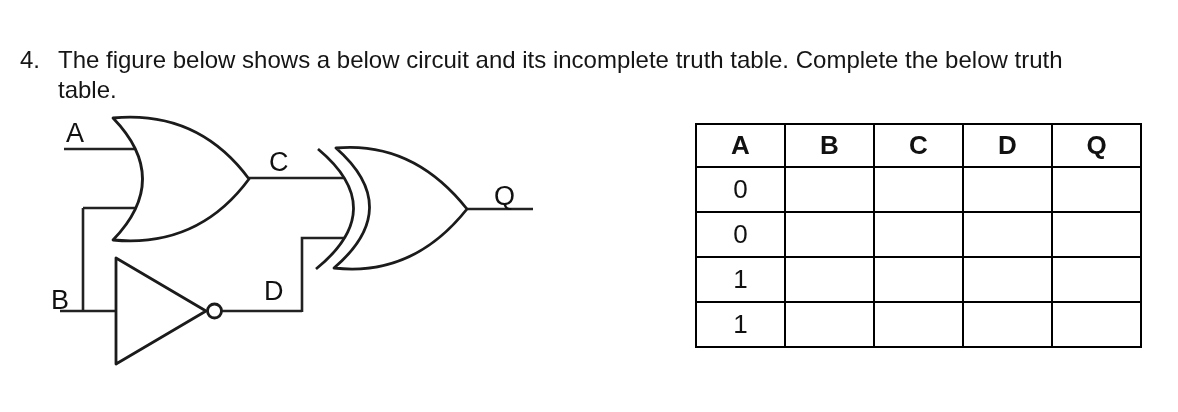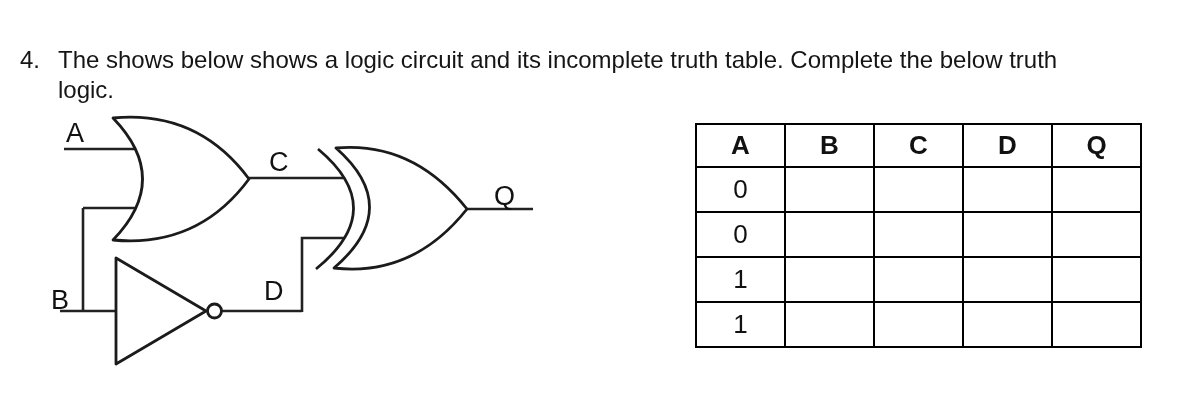--- a/index.html
+++ b/index.html
@@ -28,22 +28,22 @@
   .truth-table th{font-weight:bold;}
 </style>
 </head>
 <body>
 
 <div class="page">
 
   <div class="question">
     <span class="qnum">4.</span>
     <span class="qtext">
-      <span>The shows below shows a logic circuit and its incomplete truth table. Complete the below truth</span><br>
-      <span>logic.</span>
+      <span>The figure below shows a below circuit and its incomplete truth table. Complete the below truth</span><br>
+      <span>table.</span>
     </span>
   </div>
 
   <svg class="circuit" width="600" height="412" viewBox="0 0 600 412" xmlns="http://www.w3.org/2000/svg">
 
     <line class="wire" x1="64" y1="149" x2="144" y2="149"></line>
     <line class="wire" x1="83" y1="208" x2="148" y2="208"></line>
     <line class="wire" x1="83" y1="208" x2="83" y2="311"></line>
     <line class="wire" x1="60" y1="311" x2="122" y2="311"></line>
     <line class="wire" x1="249" y1="178" x2="344" y2="178"></line>

